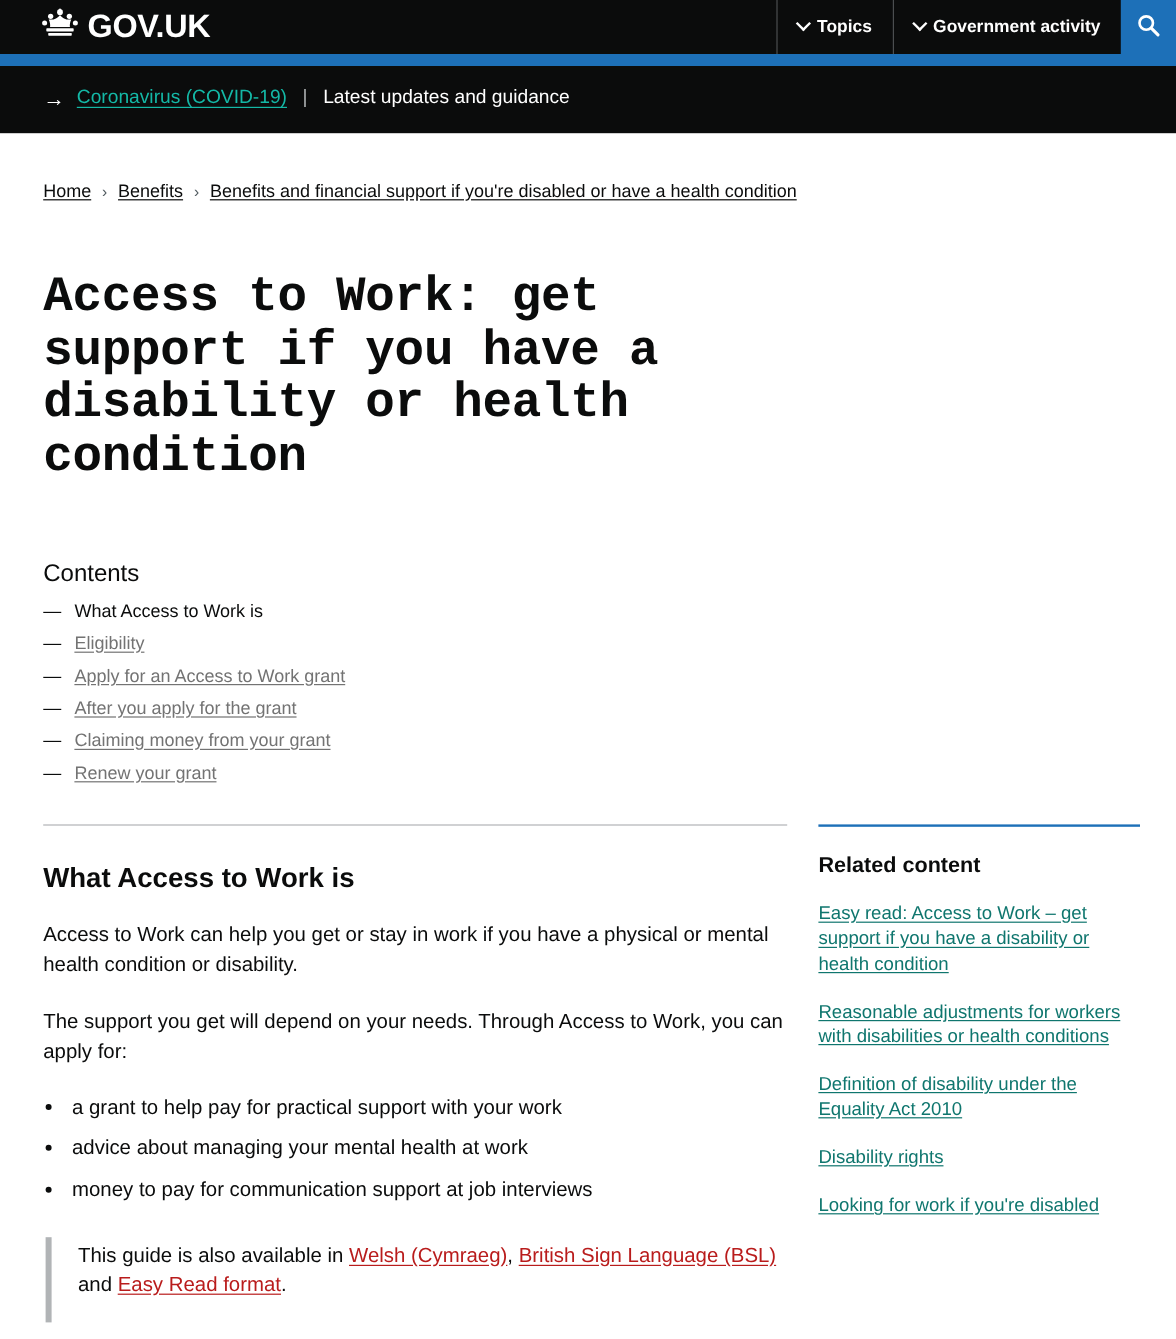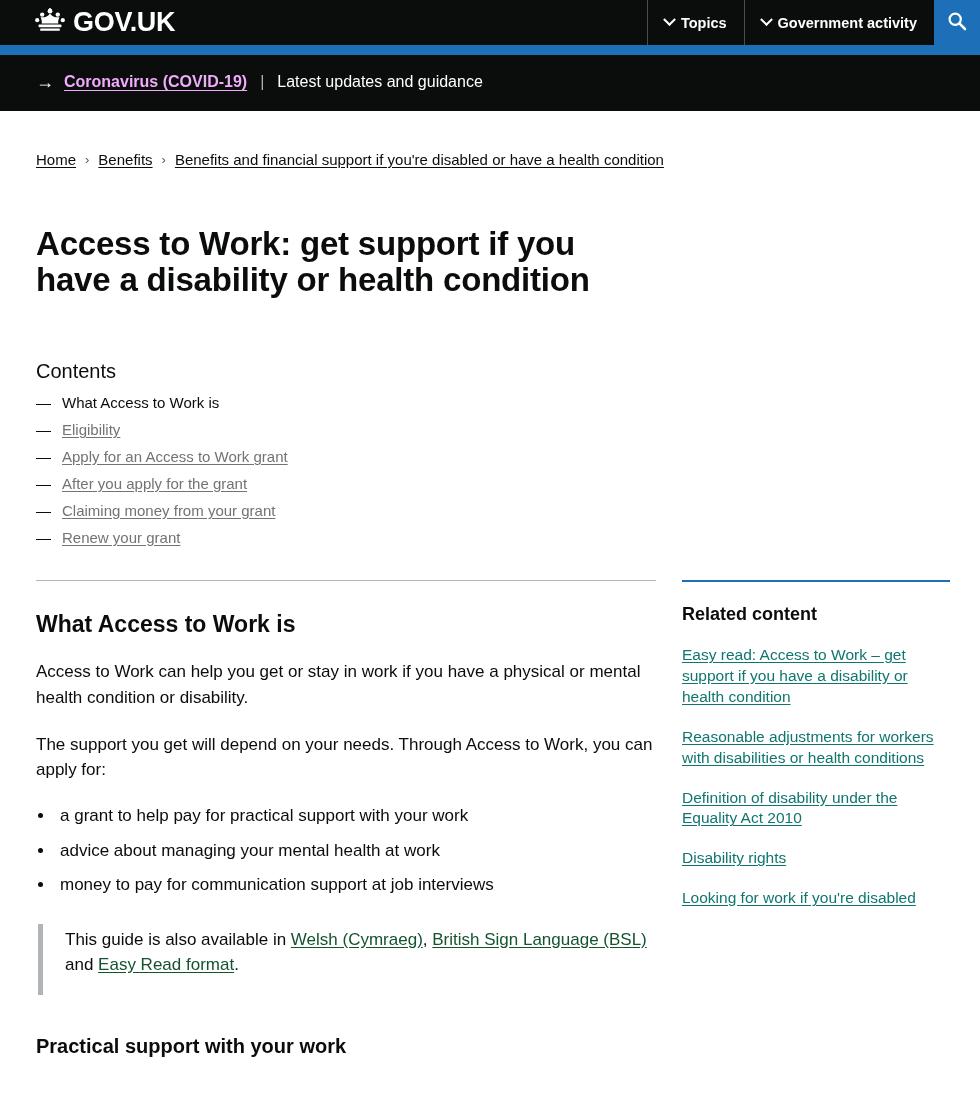--- a/index.html
+++ b/index.html
@@ -90,22 +90,22 @@
     align-items: center;
     gap: 10px;
     font-size: 16px;
   }
   .cv-arrow {
     color: #ffffff;
     font-size: 18px;
     line-height: 1;
   }
   .cv-link {
-    color: #f0abfc;
-    font-weight: bold;
+    color: #14b8a6;
+    font-weight: normal;
     text-decoration: underline;
     text-underline-offset: 2.5px;
     cursor: pointer;
   }
   .cv-sep {
     color: #b1b4b6;
     font-weight: 300;
     padding: 0 3px;
   }
   .cv-text { color: #ffffff; }
@@ -127,26 +127,27 @@
     text-underline-offset: 2px;
     cursor: pointer;
   }
   .bc-sep {
     color: #505a5f;
     padding: 0 9px;
     font-size: 13px;
   }
 
   .page-title {
-    font-size: 33px;
+    font-size: 41px;
     font-weight: bold;
     line-height: 1.09;
     letter-spacing: -0.2px;
     margin: 58px 0 0 0;
     max-width: 600px;
+    font-family: Liberation Mono, monospace;
   }
 
   
   .contents { margin-top: 62px; }
   .contents-heading {
     font-size: 20px;
     color: #0b0c0c;
     margin: 0 0 11px 0;
     font-weight: normal;
   }
@@ -207,21 +208,21 @@
     font-size: 17px;
     line-height: 1.45;
     margin: 0 0 26px 0;
     padding-left: 19px;
   }
   ul.bullets li {
     margin-bottom: 10px;
     padding-left: 5px;
   }
   a.inline-link {
-    color: #14532d;
+    color: #b91c1c;
     text-decoration: underline;
     text-underline-offset: 2px;
     cursor: pointer;
   }
 
   .inset {
     border-left: 5px solid #b1b4b6;
     padding: 4px 0 18px 22px;
     margin: 10px 0 40px 2px;
   }

